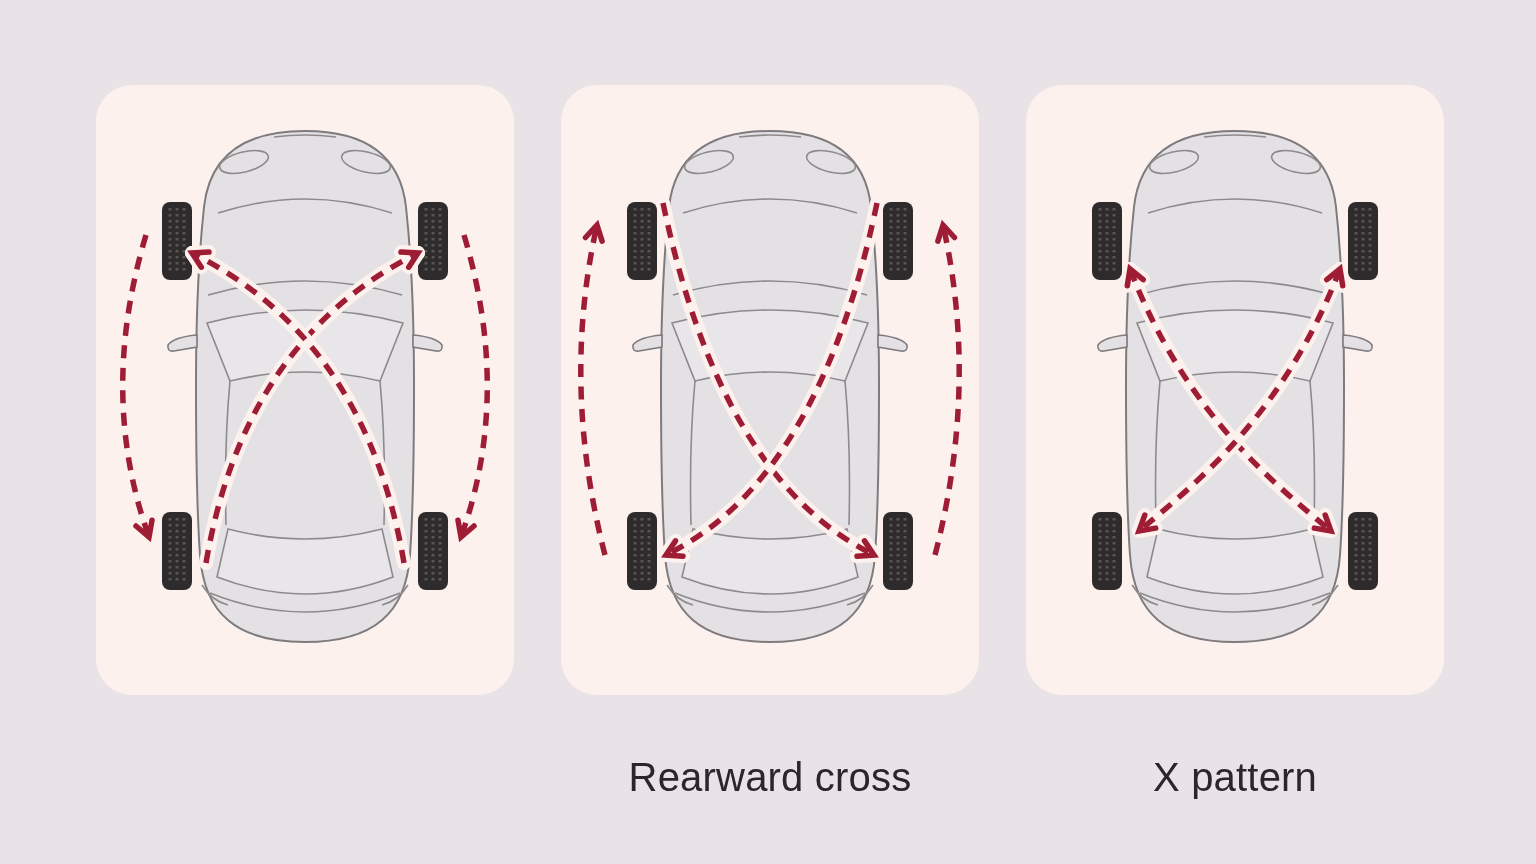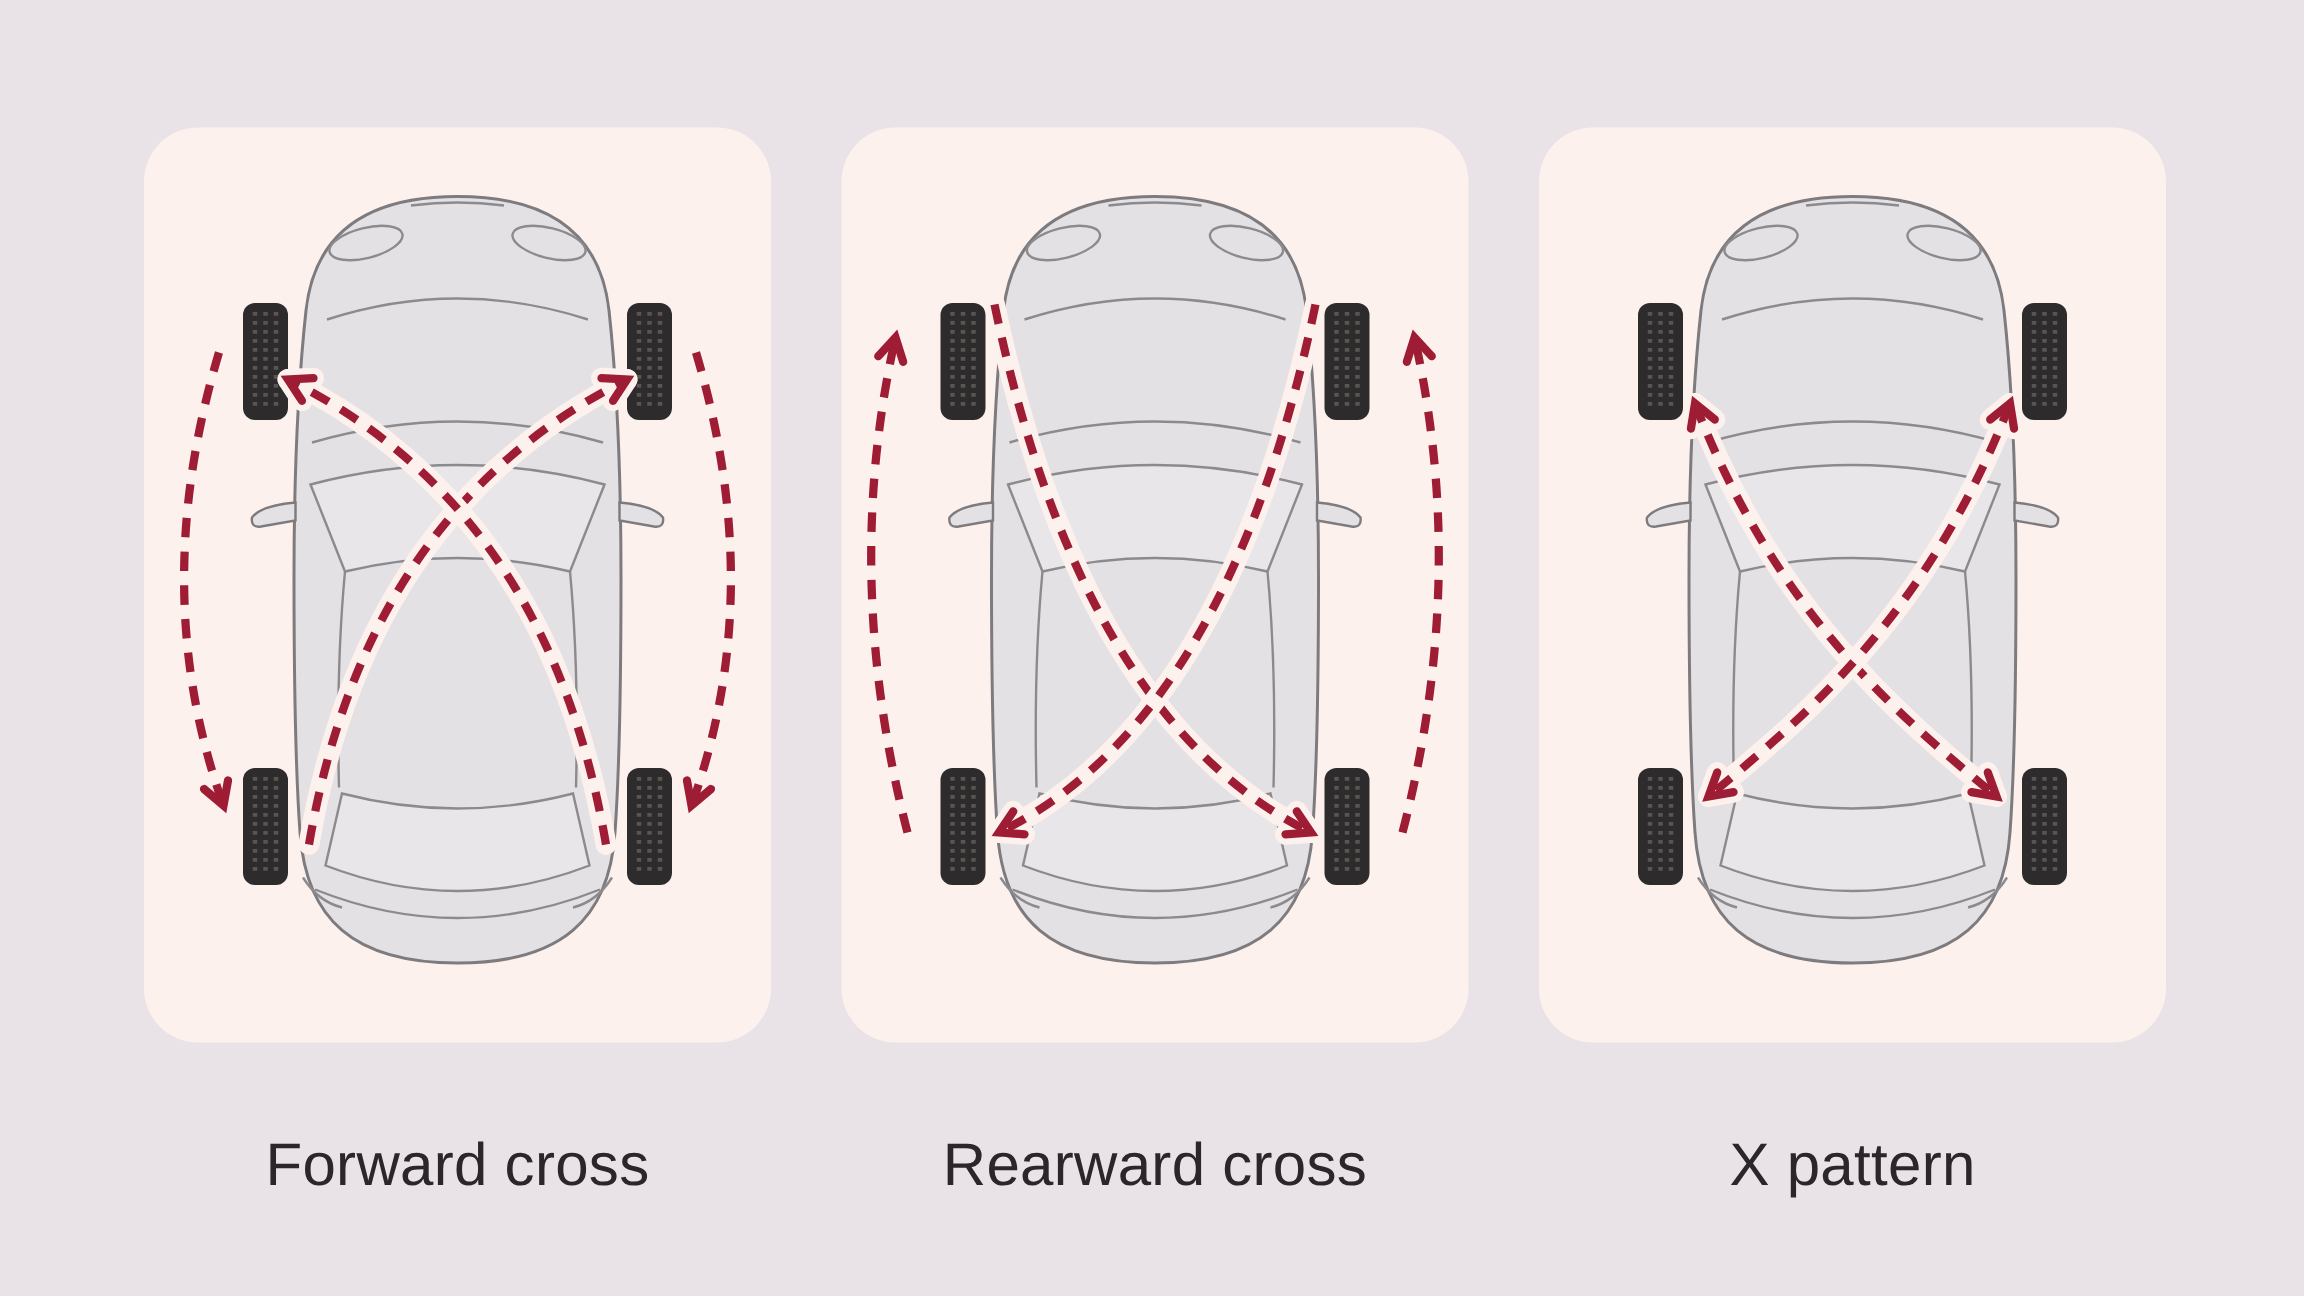--- a/index.html
+++ b/index.html
@@ -92,21 +92,20 @@
           <path class="head" d="M 56 435.3 L 53 452 L 40 441"></path>
         </g>
         <g>
           <path class="halo" d="M 368 150 Q 416 310 365 452"></path>
           <path class="halo" d="M 362 435.3 L 365 452 L 378 441"></path>
           <path class="dash" d="M 368 150 Q 416 310 365 452"></path>
           <path class="head" d="M 362 435.3 L 365 452 L 378 441"></path>
         </g>
       </svg>
     </div>
-    <div class="caption">Forward cross</div>
   </div>
 
   <div class="col col-3">
     <div class="card">
       <svg viewBox="0 0 418 610">
         <use href="#car-shape"></use>
         <g>
           <path class="halo" d="M 104 184 C 160 330 250 400 305 446"></path>
           <path class="halo" d="M 117.2 194.7 L 104 184 L 101.3 200.8"></path>
           <path class="halo" d="M 288.3 443.1 L 305 446 L 299.2 430"></path>

